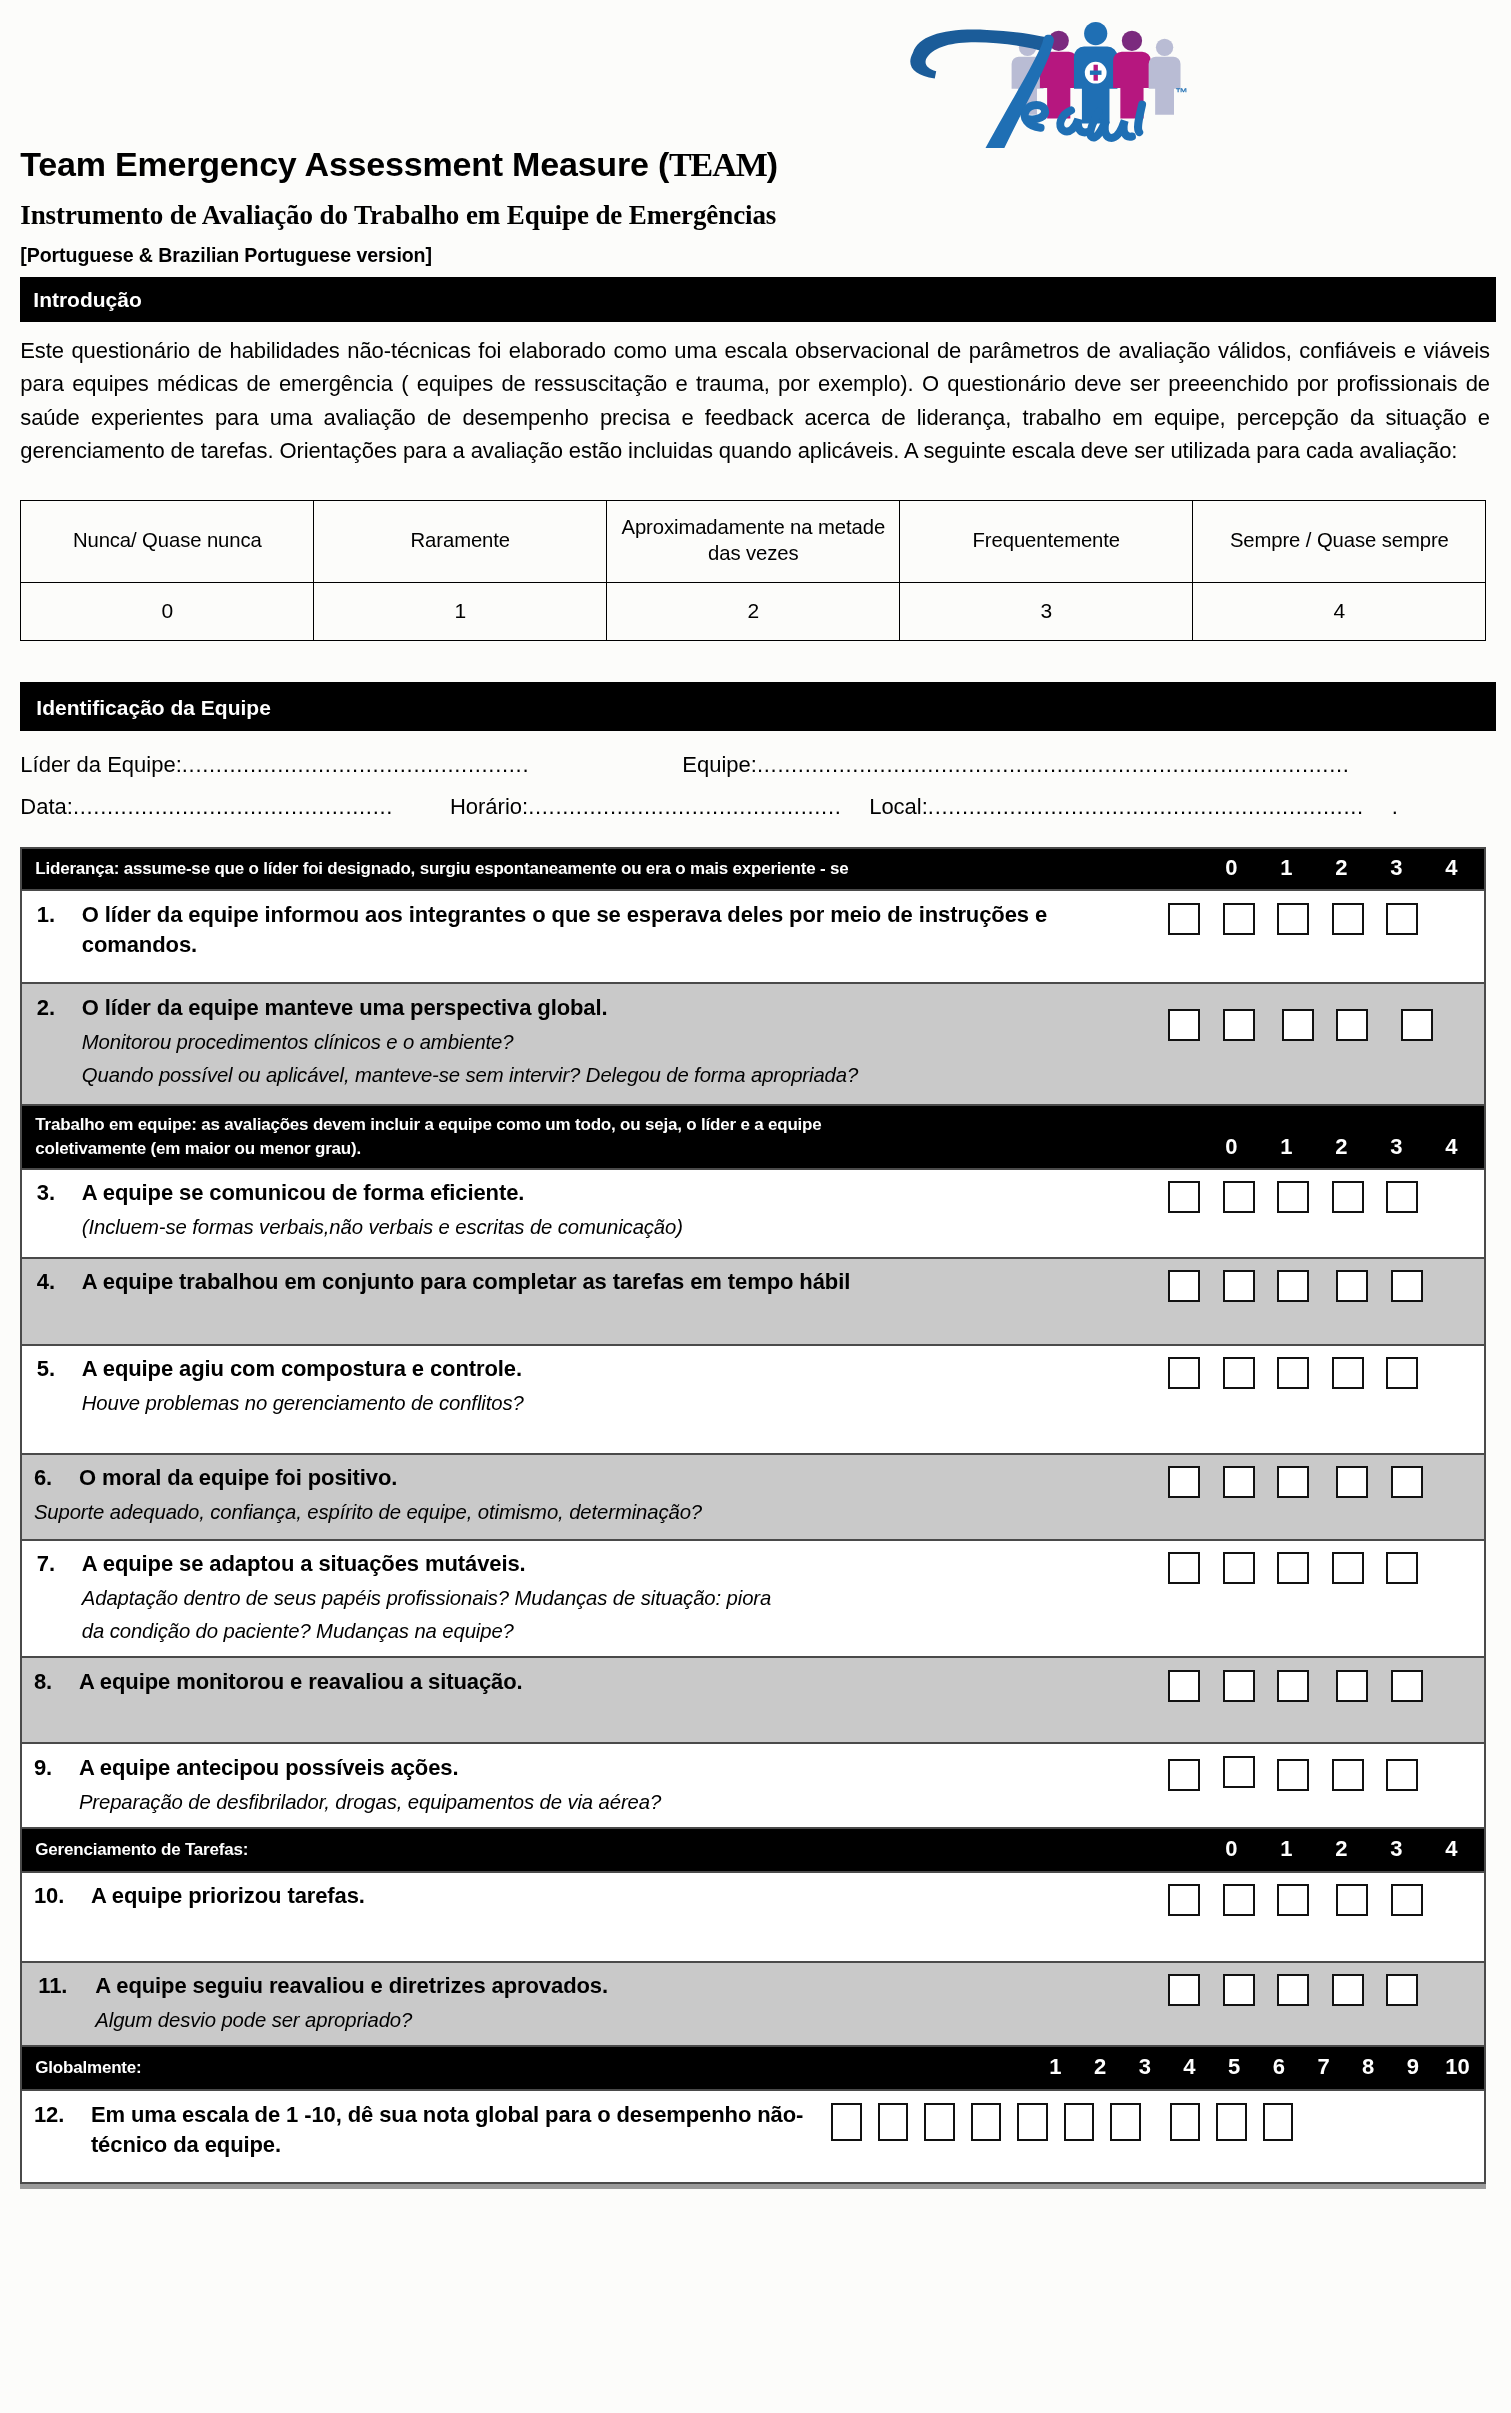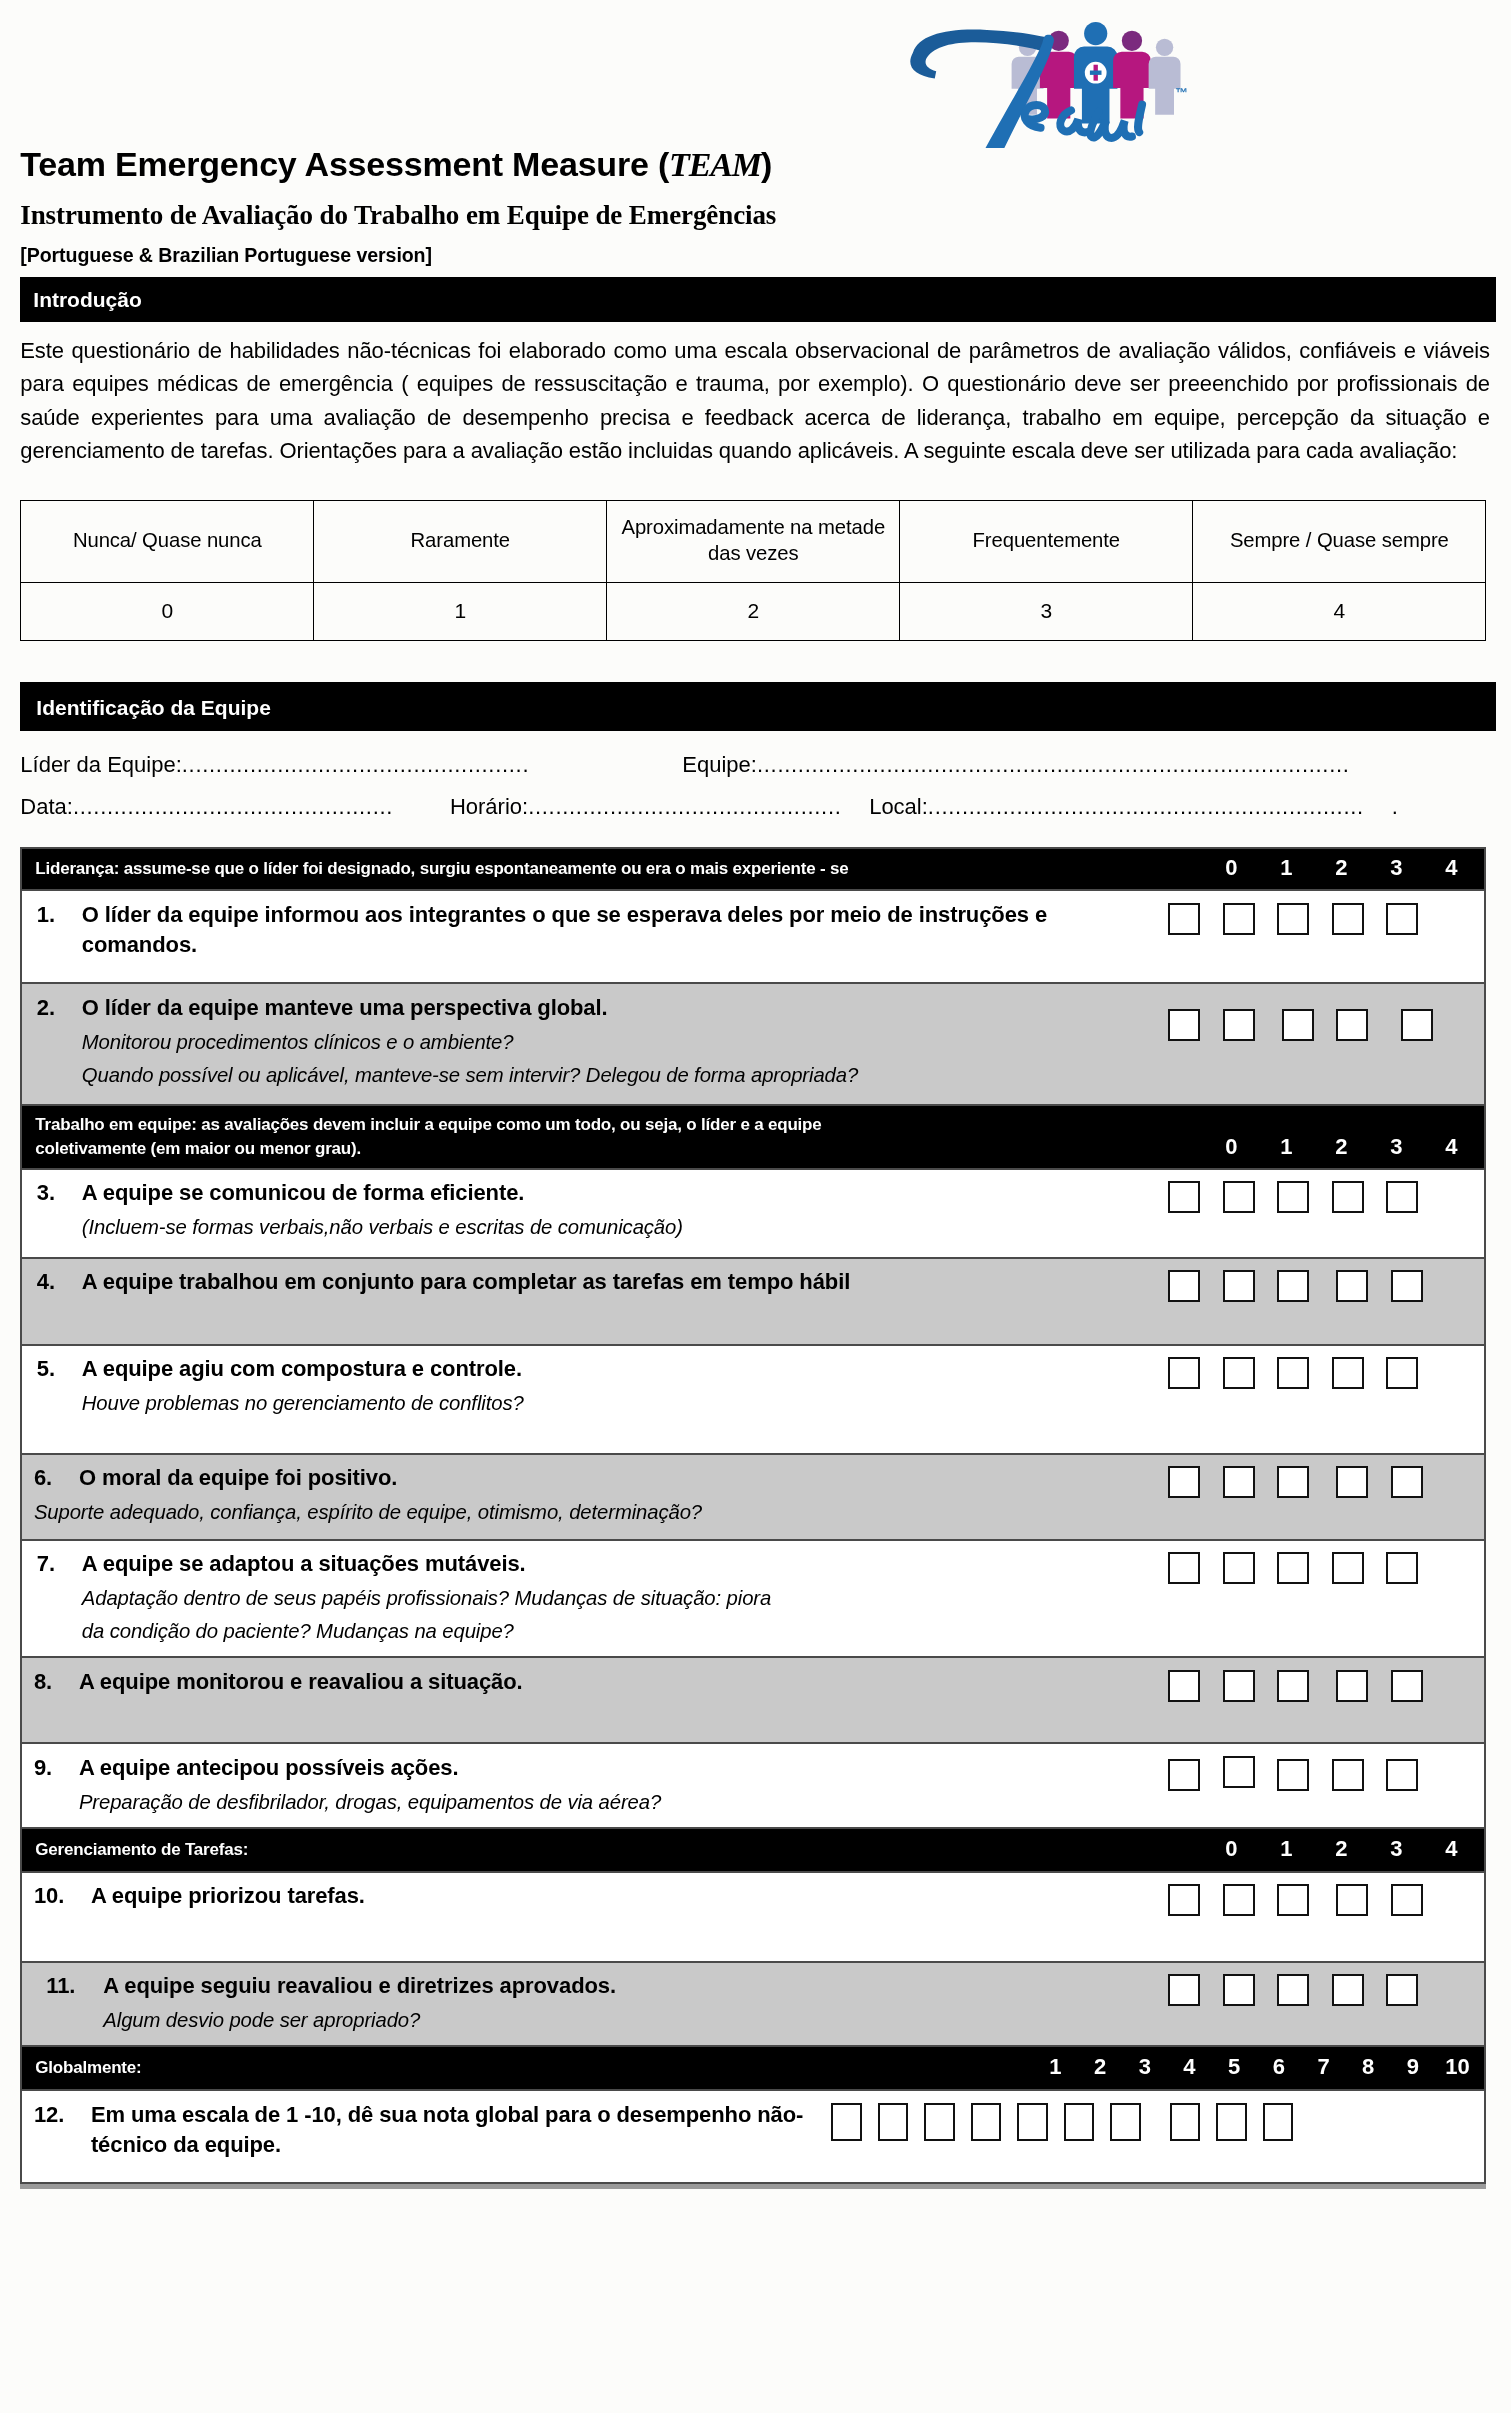--- a/index.html
+++ b/index.html
@@ -35,21 +35,20 @@
   .title-main{
     font-size:34px;
     font-weight:bold;
     letter-spacing:-0.2px;
     line-height:1.12;
     margin:0 0 16px 0;
     white-space:nowrap;
   }
   .title-main .script{
     font-family:"Liberation Serif", serif;
-    font-style:italic;
     font-weight:bold;
     letter-spacing:-1.1px;
   }
   .title-sub{
     font-size:27px;
     font-weight:bold;
     margin:0 0 13px 0;
     letter-spacing:-0.1px;
     font-family:Liberation Serif, serif;
   }
@@ -550,21 +549,21 @@
       <div class="boxes v3">
         <span class="cb"></span>
         <span class="cb"></span>
         <span class="cb"></span>
         <span class="cb"></span>
         <span class="cb"></span>
       </div>
     </div>
 
     <div class="qrow shaded" style="min-height:84px">
-      <div class="qbody" style="padding-left:24px">
+      <div class="qbody" style="padding-left:16px">
         <div class="qmain">
           <span class="qnum wide">11.</span>
           <span class="qtext">A equipe seguiu reavaliou e diretrizes aprovados.</span>
         </div>
         <div class="qsub" style="margin-left:57px">Algum desvio pode ser apropriado?</div>
       </div>
       <div class="boxes">
         <span class="cb"></span>
         <span class="cb"></span>
         <span class="cb"></span>

